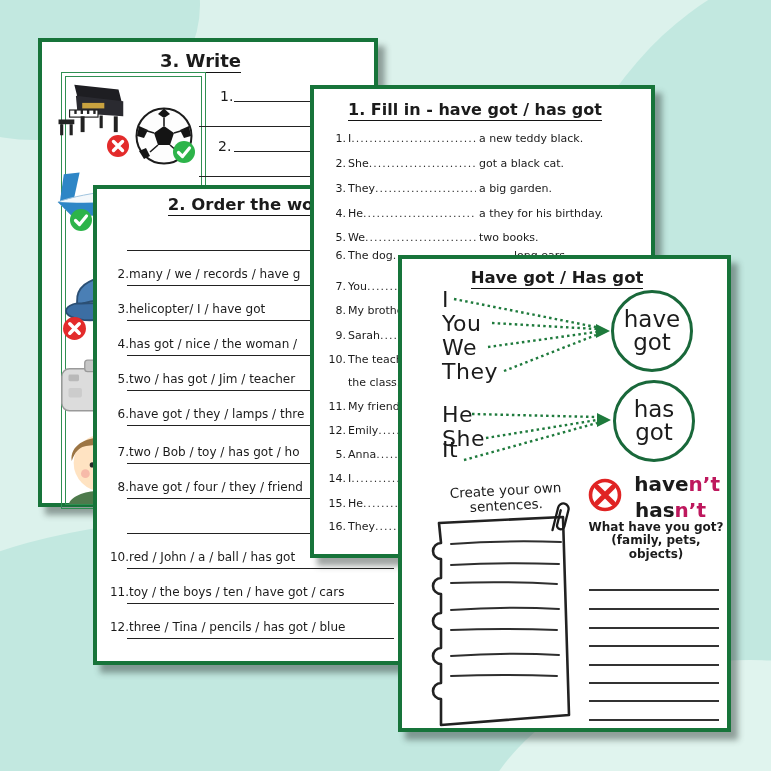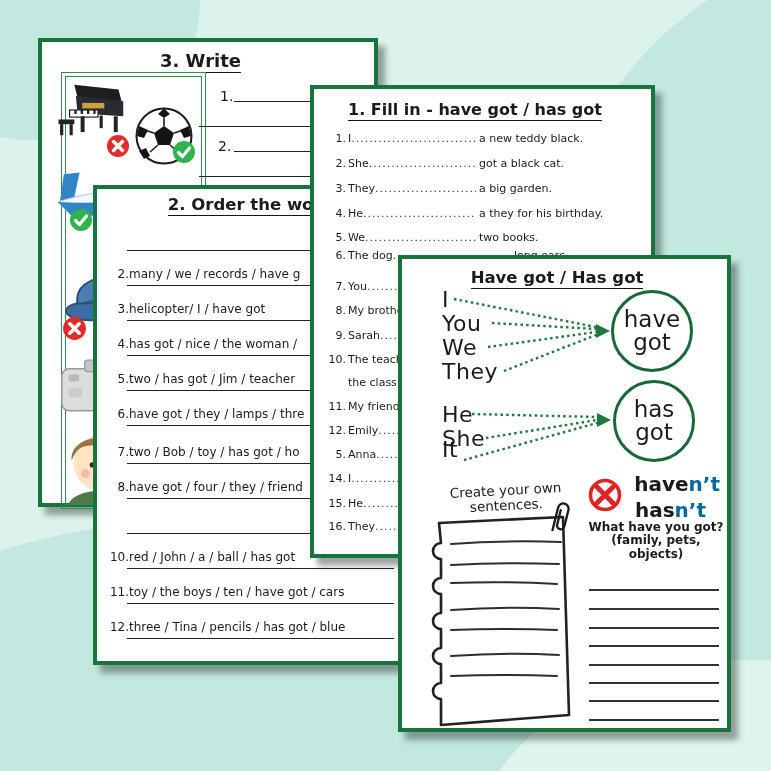--- a/index.html
+++ b/index.html
@@ -42,21 +42,21 @@
   .fend{margin-left:3px;flex:none;}
   
   #p4{left:398px;top:255px;width:333px;height:477px;z-index:4;}
   #p4 .title{top:9px;font-size:16.5px;font-weight:bold;}
   .pron{position:absolute;left:40px;font-size:22px;letter-spacing:.5px;}
   .gcirc{position:absolute;width:82px;height:82px;border:3.6px solid #19683a;
          border-radius:50%;box-sizing:border-box;display:flex;flex-direction:column;
          align-items:center;justify-content:center;font-size:23px;line-height:1.02;
          background:#fff;}
   .neg{position:absolute;font-size:20px;font-weight:bold;white-space:nowrap;}
-  .neg .suf{color:#0369a1;}
+  .neg .suf{color:#be185d;}
   .create{position:absolute;left:28px;top:224px;width:152px;text-align:center;
           font-size:13.5px;line-height:1.1;transform:rotate(-3deg);}
   .whatq{position:absolute;left:180px;top:262px;width:148px;text-align:center;
          font-size:12px;font-weight:bold;line-height:1.12;}
   .aline{position:absolute;left:187px;width:130px;border-top:2px solid #333;}
   svg{display:block;}
 </style>
 </head>
 <body>
 

